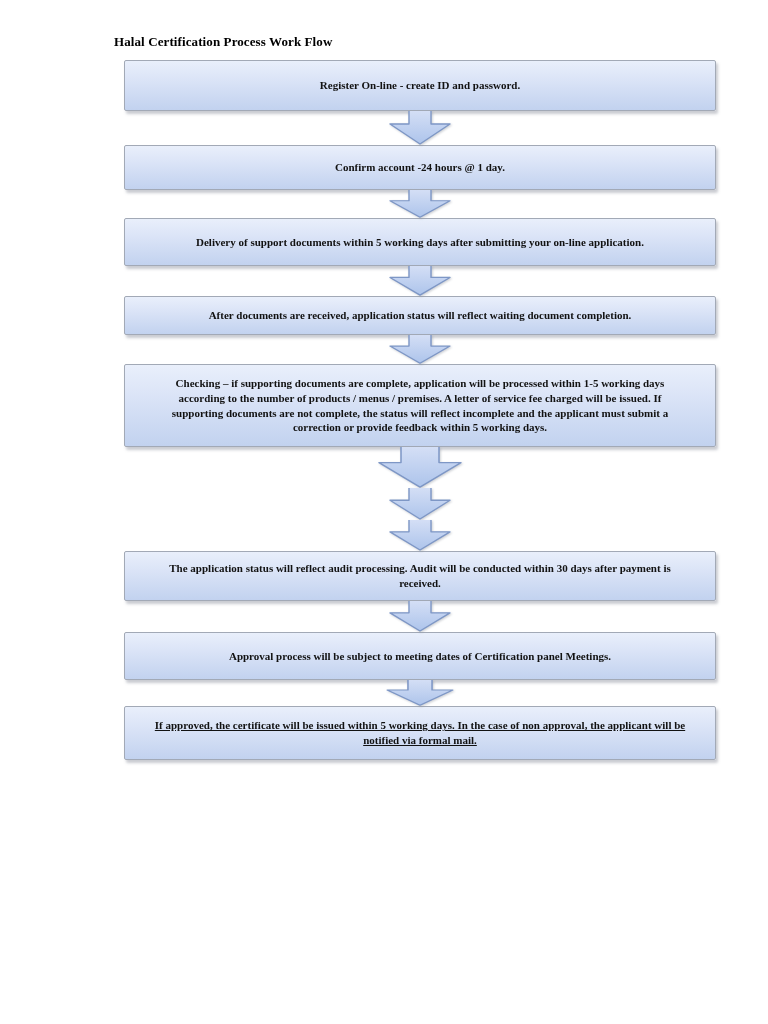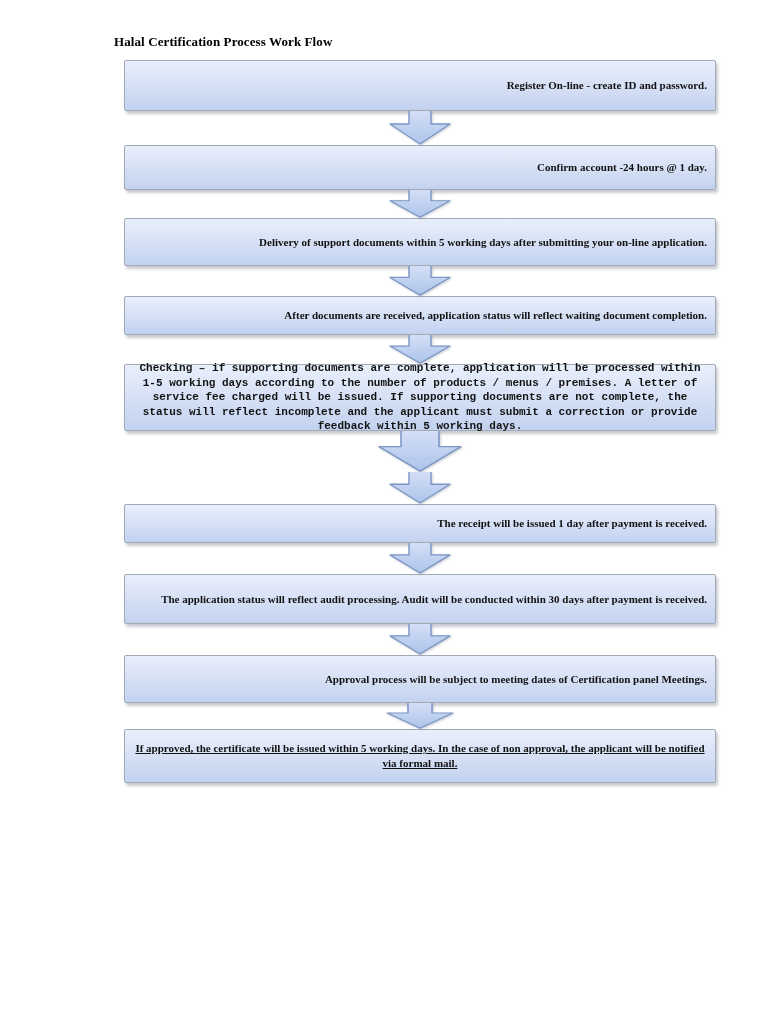--- a/index.html
+++ b/index.html
@@ -33,42 +33,42 @@
     width: 592px;
     display: flex;
     flex-direction: column;
     align-items: center;
   }
   .flow-box {
     box-sizing: border-box;
     width: 592px;
     display: flex;
     align-items: center;
-    justify-content: flex-end;
+    justify-content: center;
     text-align: center;
-    padding: 3px 8px;
+    padding: 3px 29px;
     font-size: 11px;
     line-height: 1.32;
     font-weight: bold;
     color: #121212;
     background: linear-gradient(to bottom, #e9effb 0%, #dbe4f7 38%, #c2d2ef 100%);
     border: 1px solid #a2a9b6;
     border-radius: 2px;
     box-shadow: 2px 3px 3px rgba(135,140,152,0.45);
   }
   .arrow-svg {
     display: block;
     flex: 0 0 auto;
     filter: drop-shadow(1.5px 1px 1px rgba(140,146,158,0.45));
   }
   .h51 { height: 51px; }
   .h45 { height: 45px; }
   .h48 { height: 48px; }
   .h49 { height: 39px; }
-  .h85 { height: 67px; font-family: Liberation Mono, monospace; }
+  .h85 { height: 83px; }
   .h50 { height: 50px; }
   .h54 { height: 54px; text-decoration: underline; }
   .defs-holder { position: absolute; width: 0; height: 0; overflow: hidden; }
 </style>
 </head>
 <body>
 
 <div class="page">
 
   <svg class="defs-holder" aria-hidden="true">
@@ -122,23 +122,20 @@
 
     <svg class="arrow-svg" width="86" height="41" viewBox="0 0 86 42" preserveAspectRatio="none">
       <polygon points="24,-2 62,-2 62,16 84,16 43,41 2,16 24,16" fill="url(#arrowGrad)" stroke="#7e97c6" stroke-width="1.5" stroke-linejoin="round"></polygon>
     </svg>
 
 
     <svg class="arrow-svg" width="64" height="32" viewBox="0 0 64 34" preserveAspectRatio="none">
       <polygon points="21,-2 43,-2 43,13 62,13 32,33 2,13 21,13" fill="url(#arrowGrad)" stroke="#7e97c6" stroke-width="1.4" stroke-linejoin="round"></polygon>
     </svg>
 
-    <div class="flow-box h49">
-      <span>The receipt will be issued 1 day after payment is received.</span>
-    </div>
 
     <svg class="arrow-svg" width="64" height="31" viewBox="0 0 64 34" preserveAspectRatio="none">
       <polygon points="21,-2 43,-2 43,13 62,13 32,33 2,13 21,13" fill="url(#arrowGrad)" stroke="#7e97c6" stroke-width="1.4" stroke-linejoin="round"></polygon>
     </svg>
 
     <div class="flow-box h50">
       <span>The application status will reflect audit processing. Audit will be conducted within 30 days after payment is received.</span>
     </div>
 
     <svg class="arrow-svg" width="64" height="31" viewBox="0 0 64 34" preserveAspectRatio="none">

